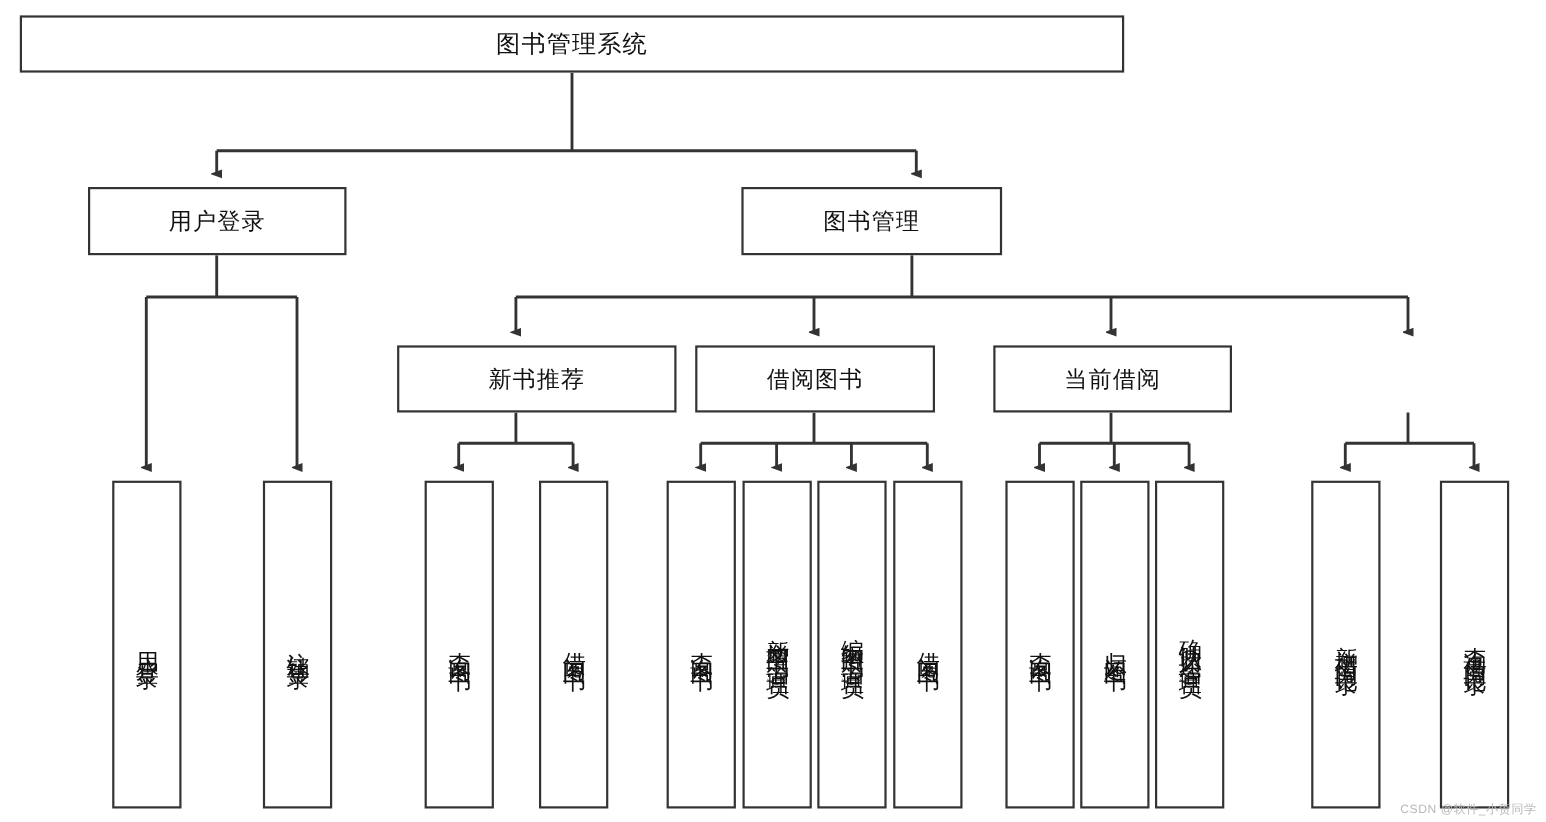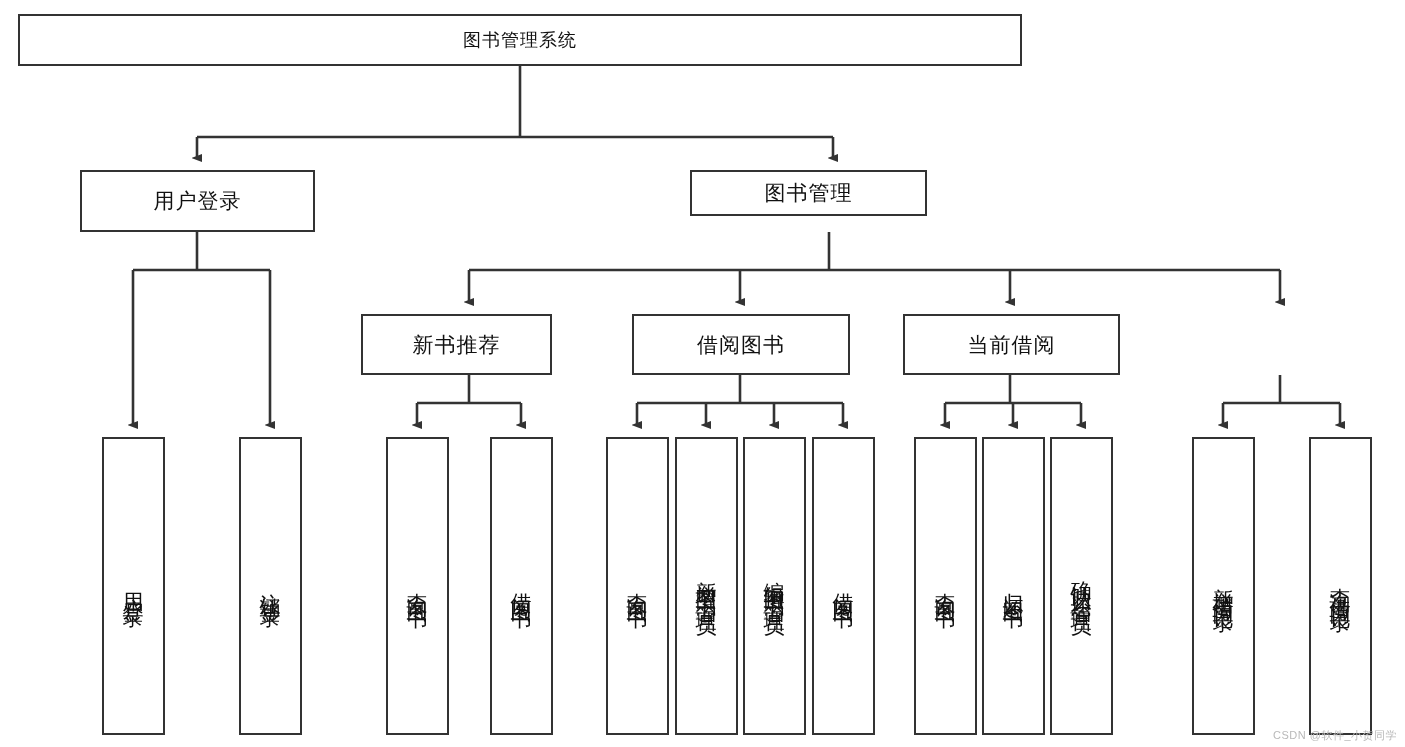--- a/index.html
+++ b/index.html
@@ -21,21 +21,21 @@
     border:2px solid #333333;
     display:flex;
     align-items:center;
     justify-content:center;
     color:#111111;
   }
   .node.h{
     font-size:21px;
     letter-spacing:1px;
   }
-  .node.root{font-size:18px;}
+  .node.root{font-size:22px;}
   .node.leaf{
     writing-mode:vertical-rl;
     text-orientation:upright;
     font-size:21px;
     letter-spacing:5px;
     line-height:1;
     padding:6px 0;
   }
   .node.leaf .vtext{
     writing-mode:vertical-rl;
@@ -107,25 +107,25 @@
     </g>
   </svg>
 
   <div class="node h root" style="left:18px;top:14px;width:1004px;height:52px;">
     <span>图书管理系统</span>
   </div>
 
   <div class="node h" style="left:80px;top:170px;width:235px;height:62px;">
     <span>用户登录</span>
   </div>
-  <div class="node h" style="left:690px;top:170px;width:237px;height:46px;">
+  <div class="node h" style="left:674px;top:170px;width:237px;height:62px;">
     <span>图书管理</span>
   </div>
 
-  <div class="node h" style="left:361px;top:314px;width:191px;height:61px;">
+  <div class="node h" style="left:361px;top:314px;width:254px;height:61px;">
     <span>新书推荐</span>
   </div>
   <div class="node h" style="left:632px;top:314px;width:218px;height:61px;">
     <span>借阅图书</span>
   </div>
   <div class="node h" style="left:903px;top:314px;width:217px;height:61px;">
     <span>当前借阅</span>
   </div>
 
   <div class="node leaf" style="left:102px;top:437px;width:63px;height:298px;">

